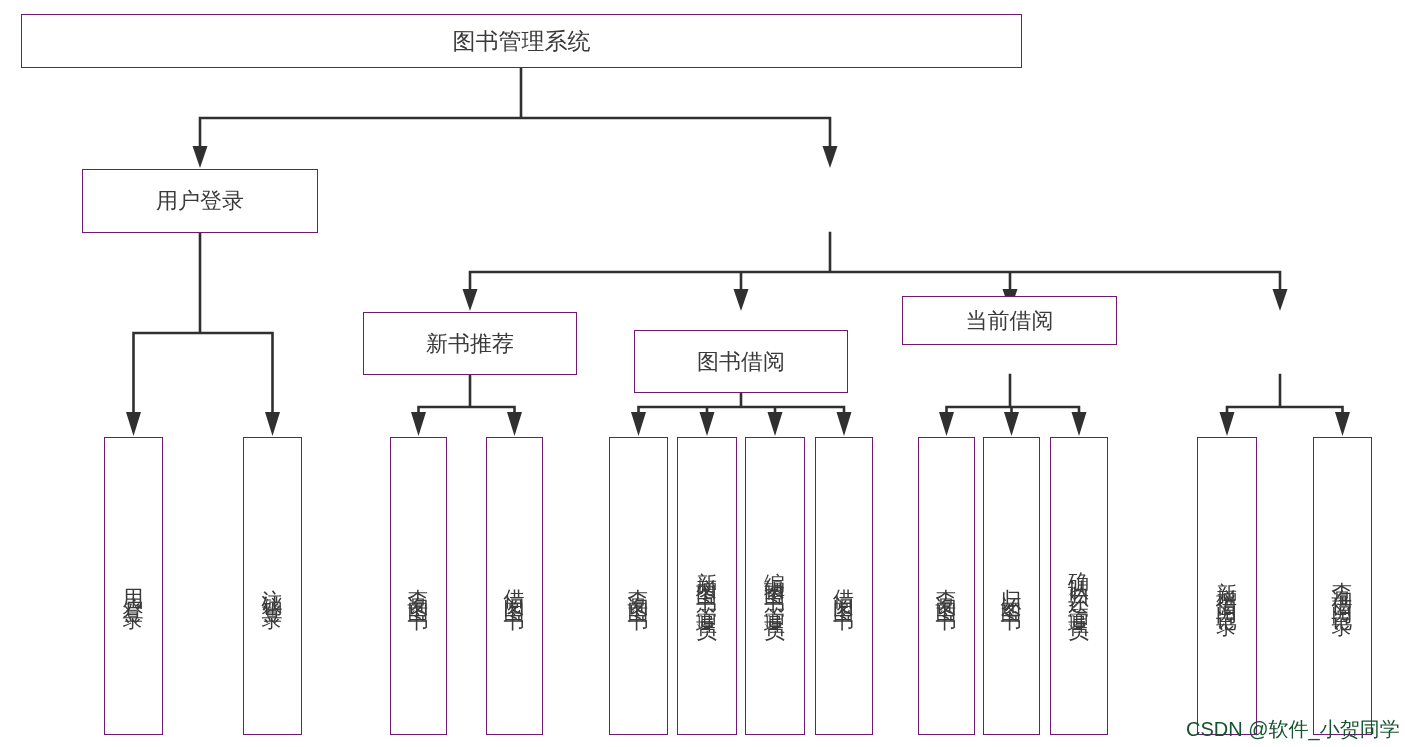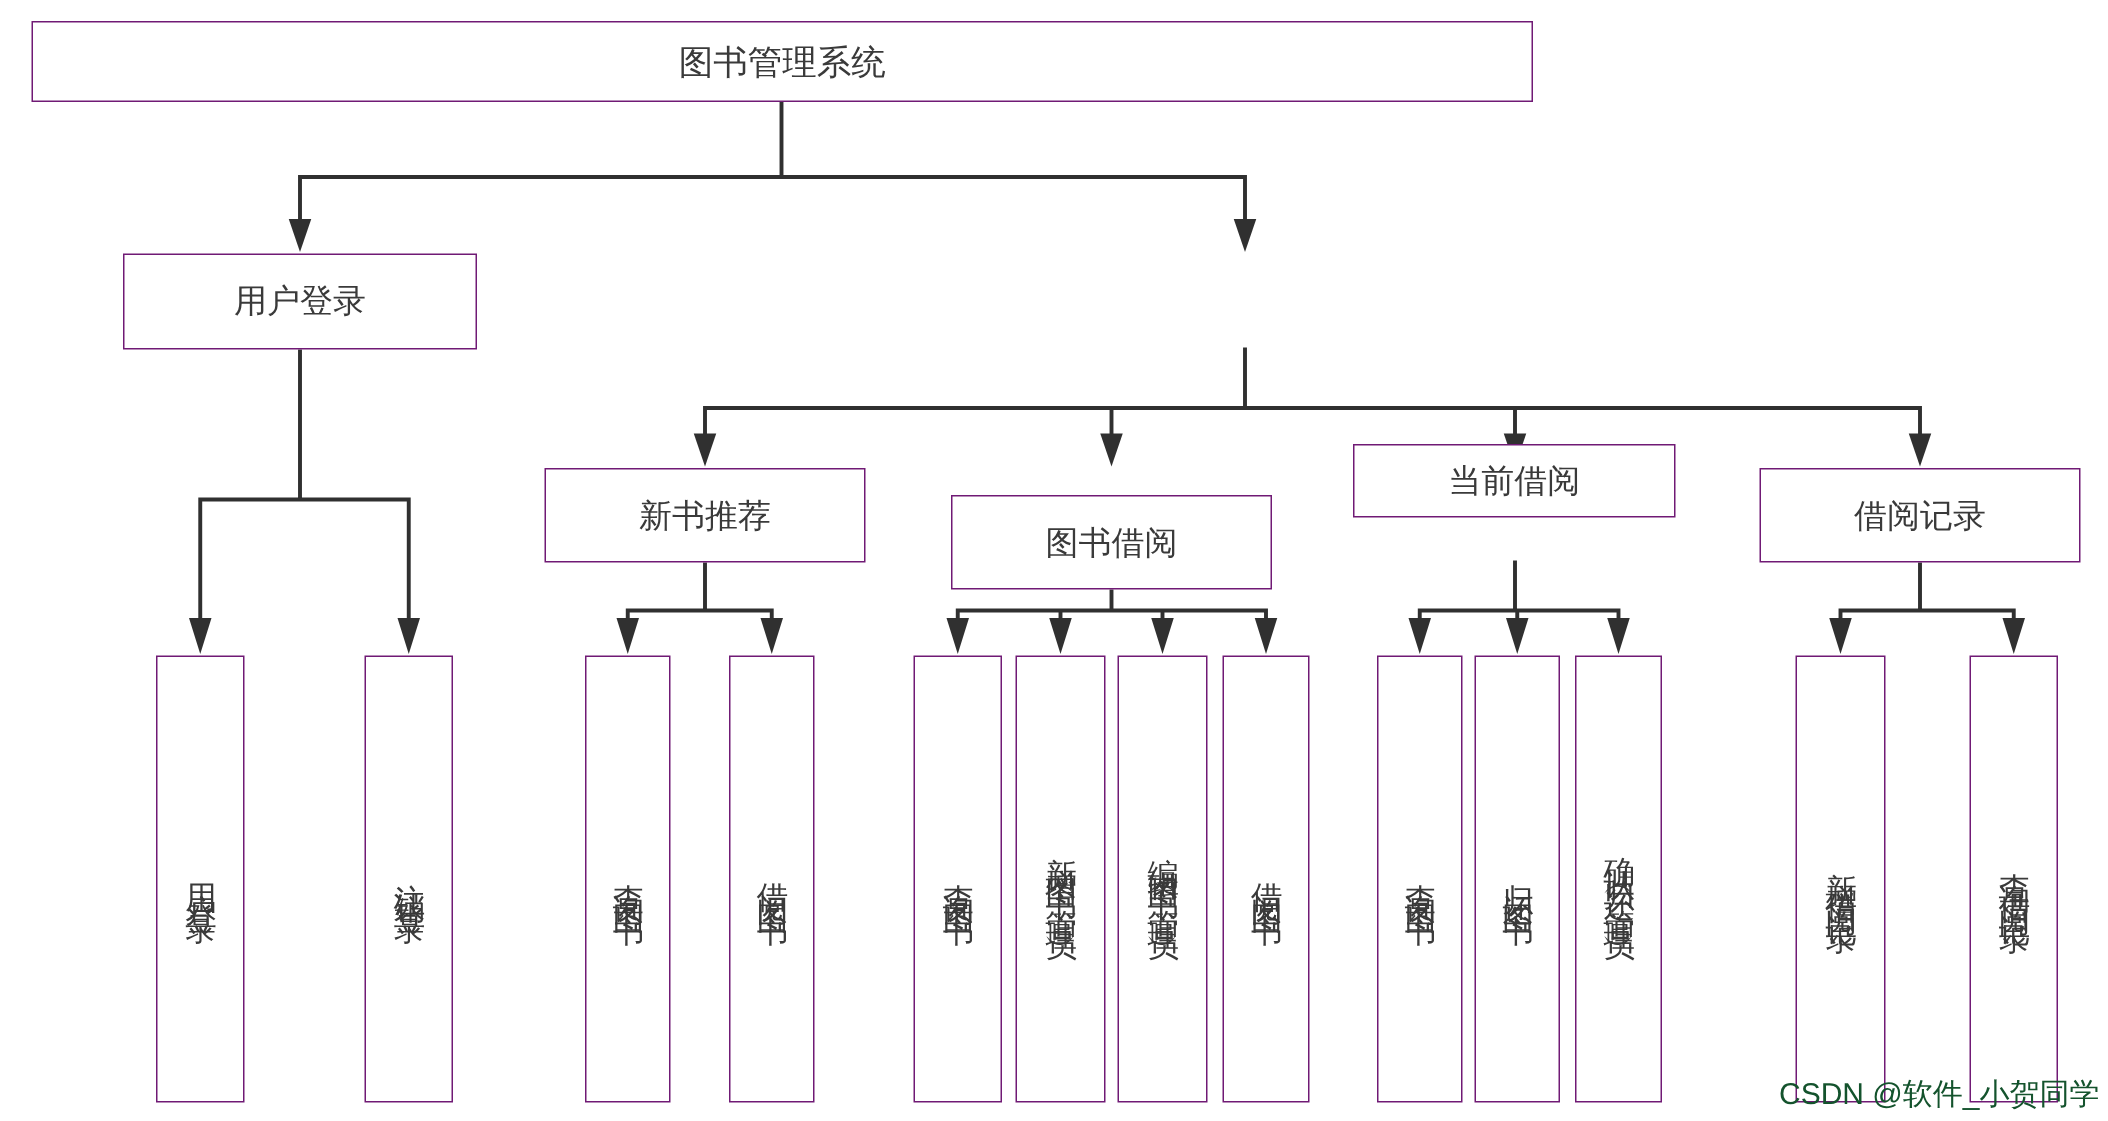--- a/index.html
+++ b/index.html
@@ -125,23 +125,20 @@
 
   <div class="node branch-node" id="node-new-book-rec">
     <span class="lbl">新书推荐</span>
   </div>
   <div class="node branch-node" id="node-book-borrow">
     <span class="lbl">图书借阅</span>
   </div>
   <div class="node branch-node" id="node-current-borrow">
     <span class="lbl">当前借阅</span>
   </div>
-  <div class="node branch-node" id="node-borrow-records">
-    <span class="lbl">借阅记录</span>
-  </div>
 
   <div class="node leaf-node" id="leaf-user-login">
     <span class="lbl">用户登录</span>
   </div>
   <div class="node leaf-node" id="leaf-logout">
     <span class="lbl">注销登录</span>
   </div>
   <div class="node leaf-node" id="leaf-rec-query">
     <span class="lbl">查询图书</span>
   </div>

